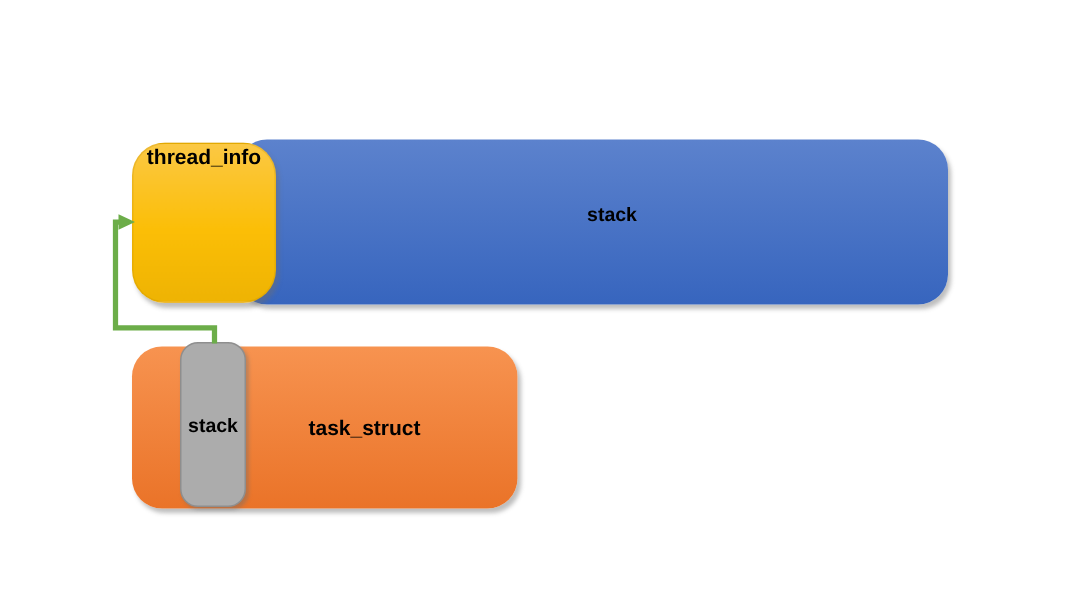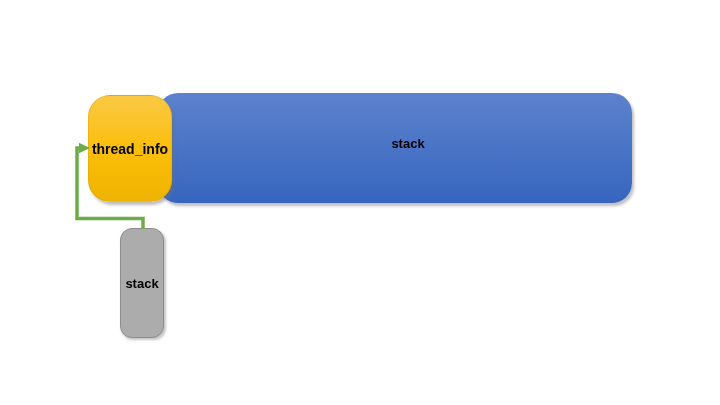--- a/index.html
+++ b/index.html
@@ -23,25 +23,25 @@
     left:158px;top:93px;width:474px;height:110px;border-radius:20px;
     background:linear-gradient(180deg,var(--blue-top) 0%,var(--blue-bottom) 100%);
     box-shadow:2px 3px 3px rgba(110,110,110,0.45);
     z-index:1;
   }
   .box-blue .box-label{
     position:absolute;left:250px;top:50px;transform:translate(-50%,-50%);
     font-size:13px;font-weight:bold;white-space:nowrap;
   }
   .box-yellow{
-    left:88px;top:95px;width:84px;height:107px;border-radius:22px;
+    left:88px;top:95px;width:96px;height:107px;border-radius:22px;
     background:linear-gradient(180deg,var(--yellow-top) 0%,var(--yellow-mid) 55%,var(--yellow-bottom) 100%);
     box-shadow:2px 3px 3px rgba(110,110,110,0.45);
     border:1px solid rgba(190,140,0,0.25);
-    display:flex;align-items:center;justify-content:center;
+    display:flex;align-items:flex-start;justify-content:center;
     z-index:2;
   }
   .box-yellow .box-label{font-size:14px;font-weight:bold;white-space:nowrap;}
   .box-orange{
     left:88px;top:231px;width:257px;height:108px;border-radius:20px;
     background:linear-gradient(180deg,var(--orange-top) 0%,var(--orange-bottom) 100%);
     box-shadow:2px 3px 3px rgba(110,110,110,0.45);
     z-index:1;
   }
   .box-orange .box-label{
@@ -70,20 +70,23 @@
 
 
   <div class="box box-blue">
     <span class="box-label">stack</span>
   </div>
 
   <div class="box box-yellow">
     <span class="box-label">thread_info</span>
   </div>
 
+  <div class="box box-orange">
+    <span class="box-label">task_struct</span>
+  </div>
 
   <div class="box box-gray">
     <span class="box-label">stack</span>
   </div>
 
   <svg class="arrow-layer" viewBox="0 0 720 405">
     <polyline points="143,229 143,218.5 77,218.5 77,148 80,148" stroke-width="3.5" stroke="#6CAD49"></polyline>
     <polygon points="79,142.8 90,148 79,153.2" fill="#6CAD49"></polygon>
   </svg>
 

